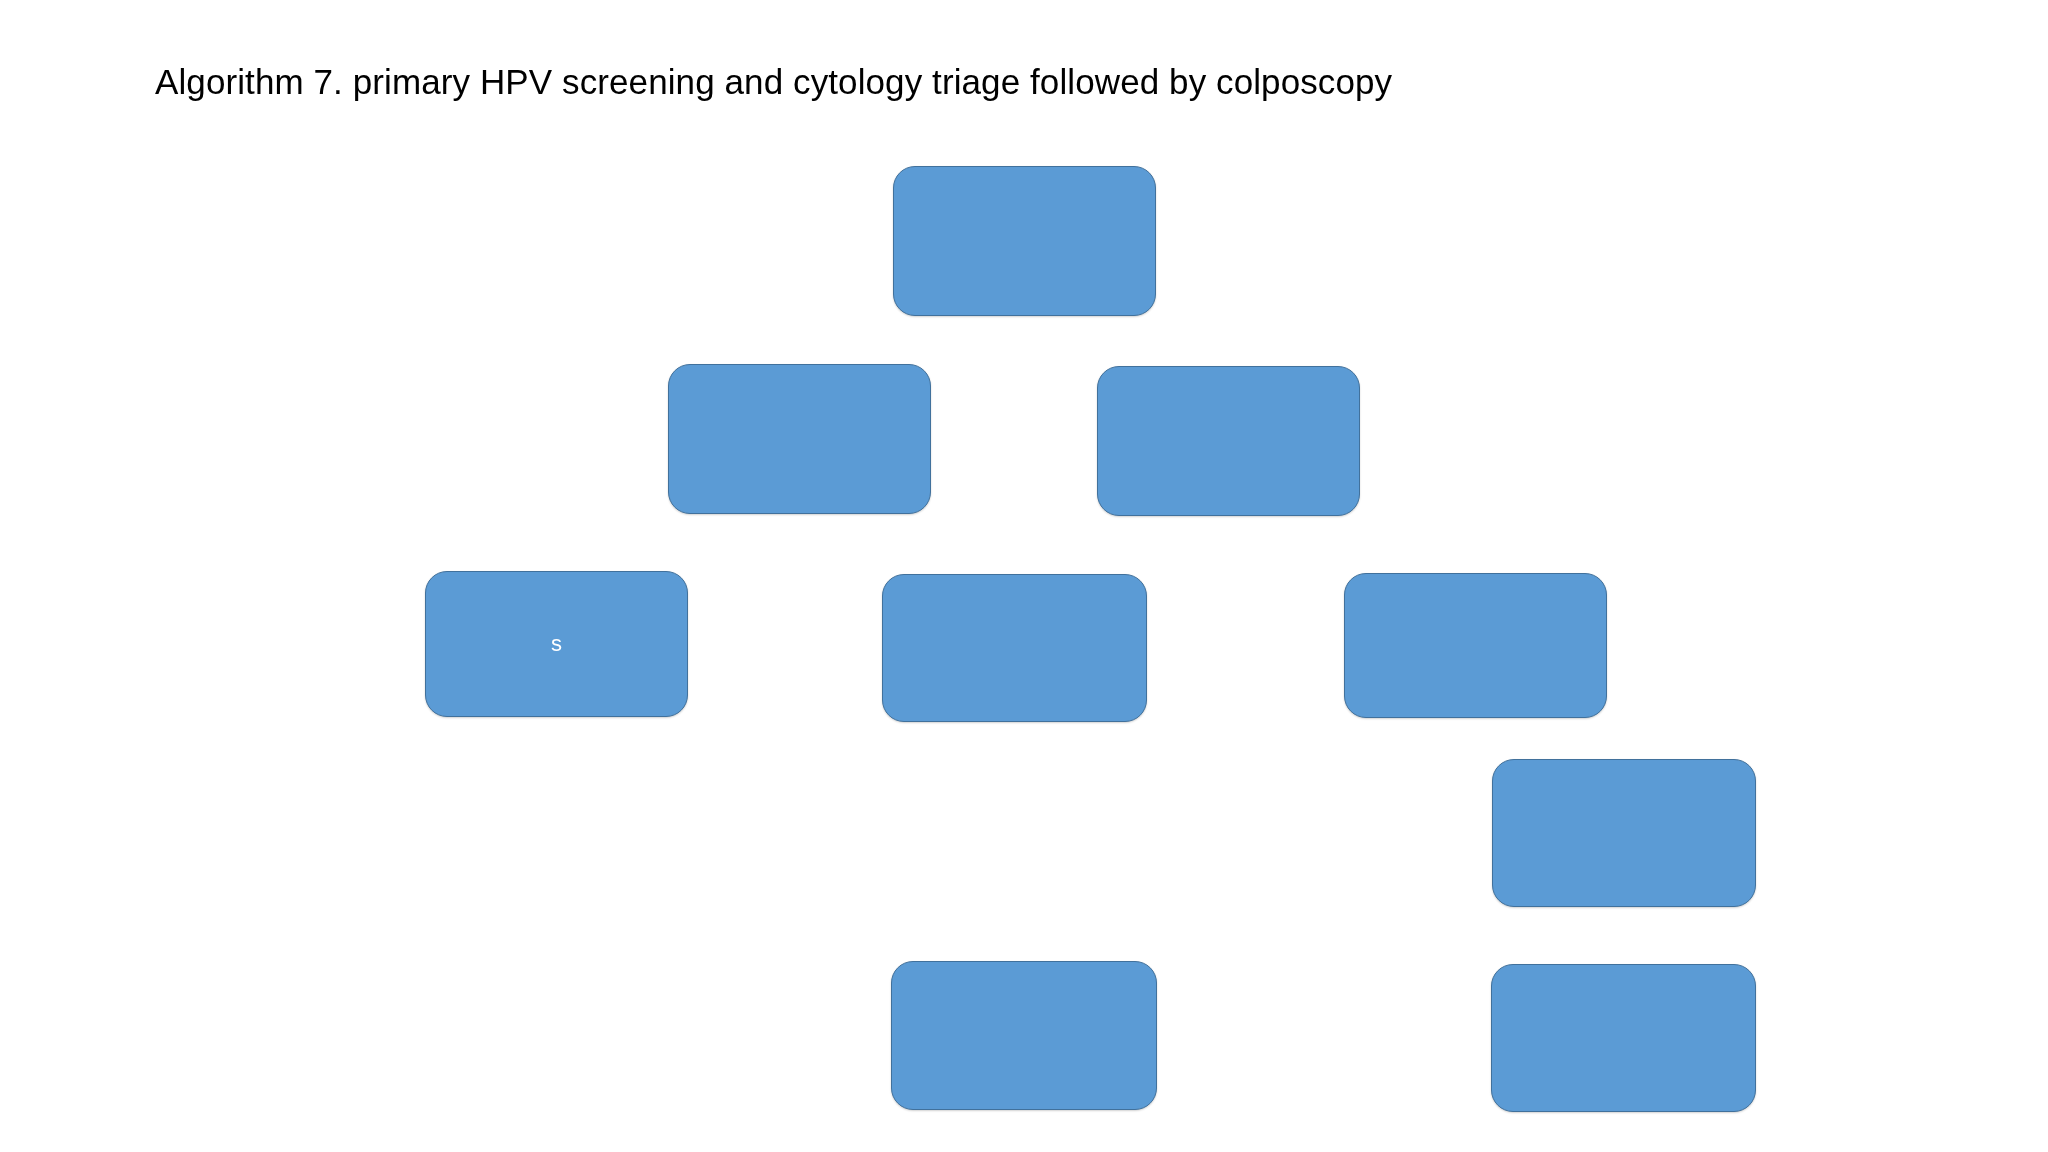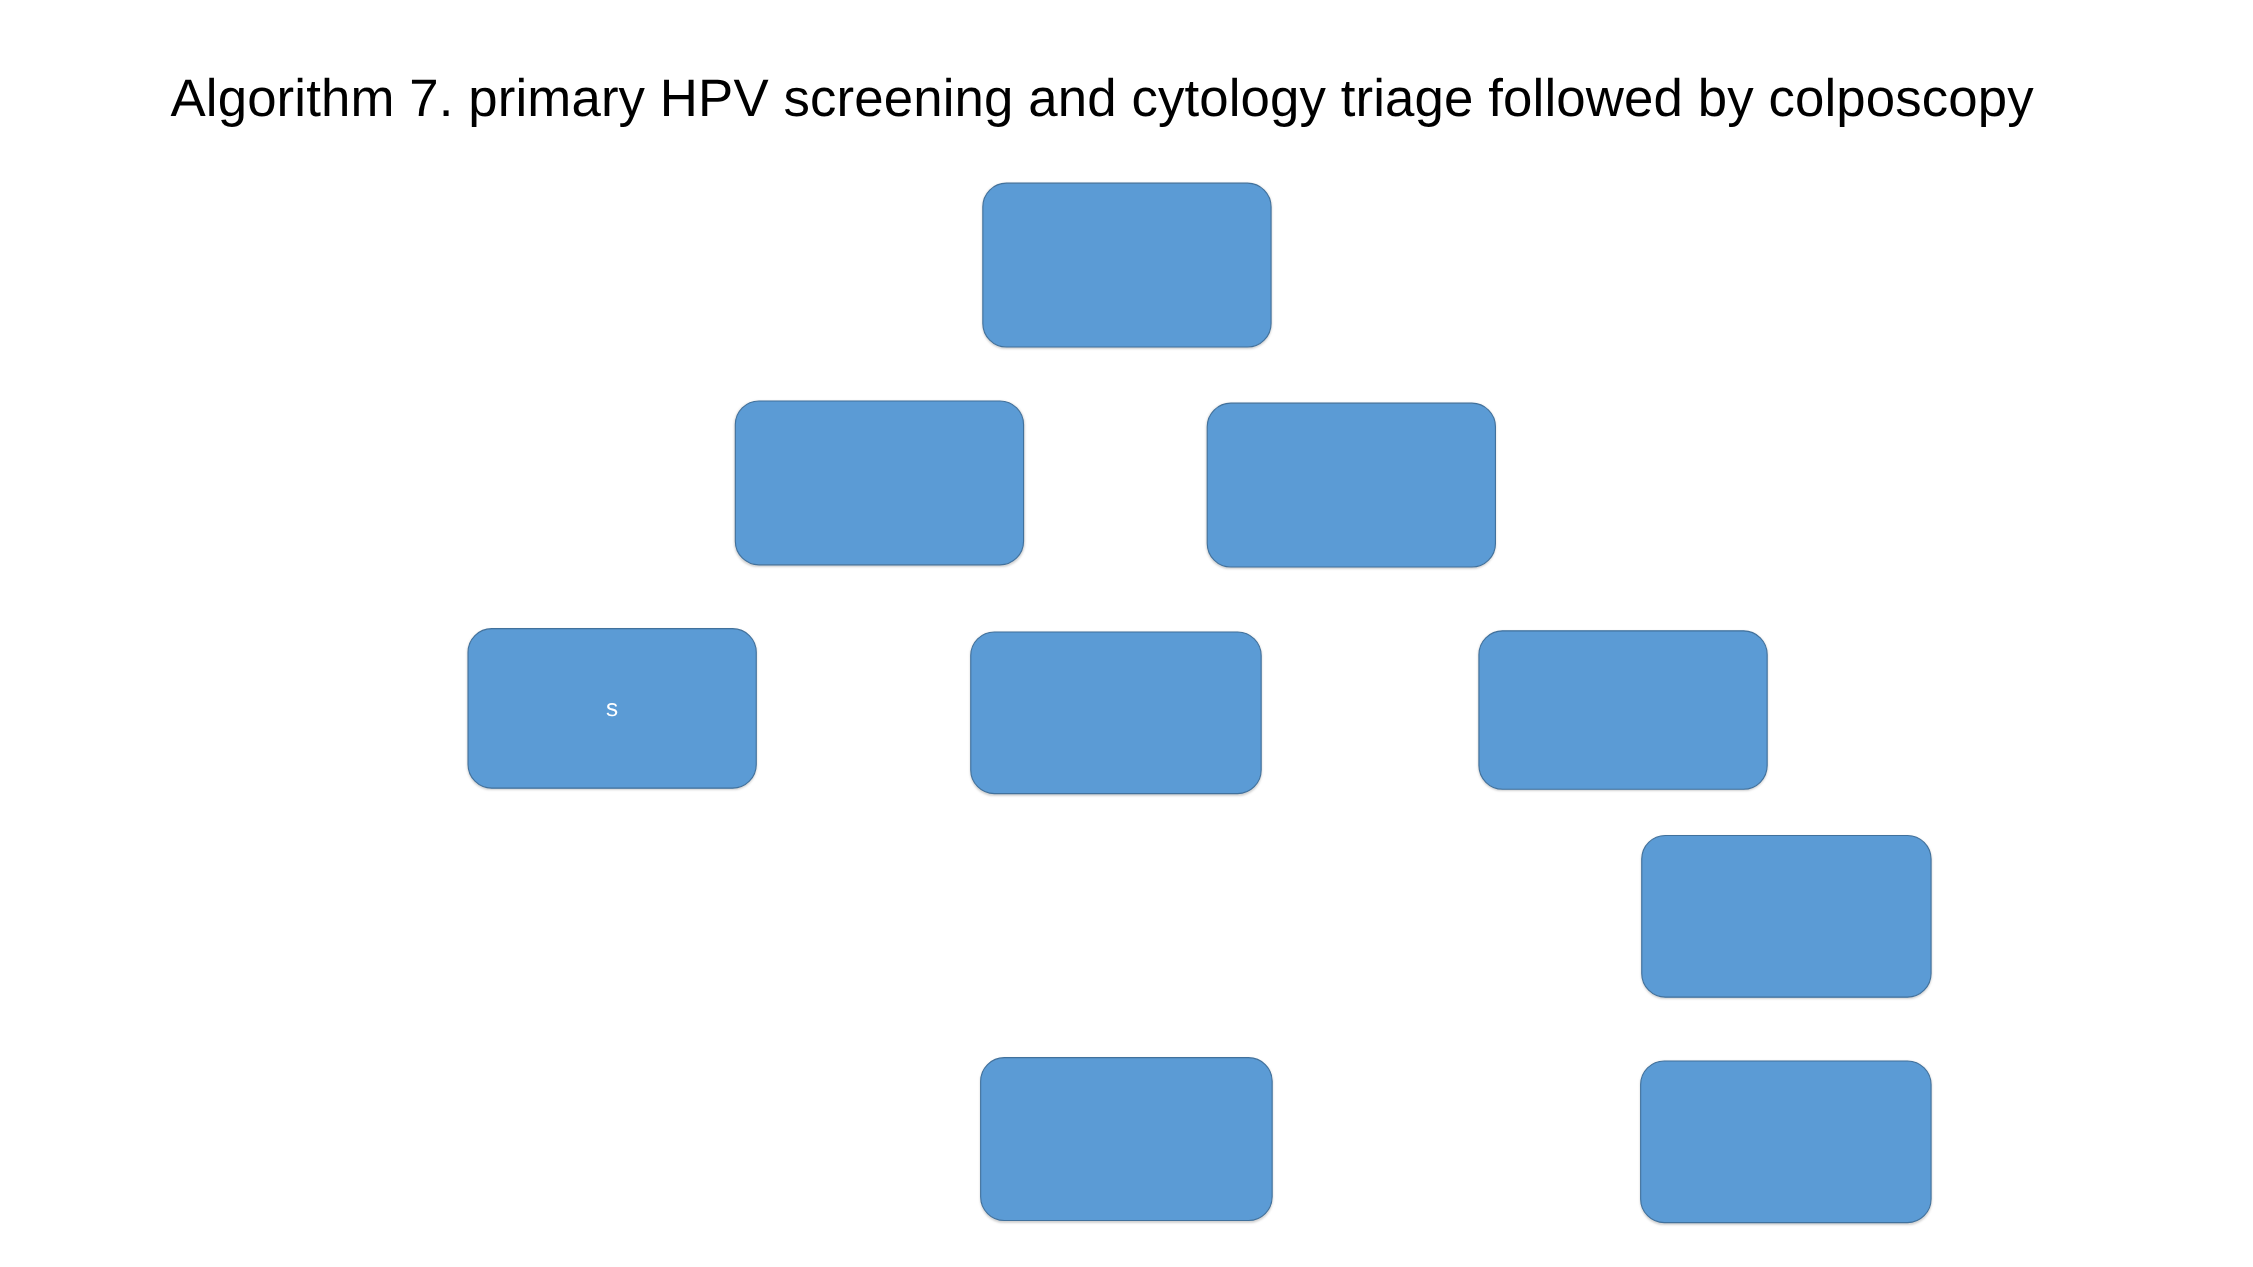--- a/index.html
+++ b/index.html
@@ -15,21 +15,21 @@
     position: relative;
     width: 2048px;
     height: 1152px;
     background: #ffffff;
     overflow: hidden;
   }
   #slide-title {
     position: absolute;
     left: 155px;
     top: 62px;
-    font-size: 48px;
+    font-size: 35px;
     line-height: 1.15;
     color: #000000;
     font-weight: 400;
     letter-spacing: 0.1px;
     white-space: nowrap;
     font-family: "Liberation Sans", sans-serif;
   }
   .node {
     position: absolute;
     box-sizing: border-box;

